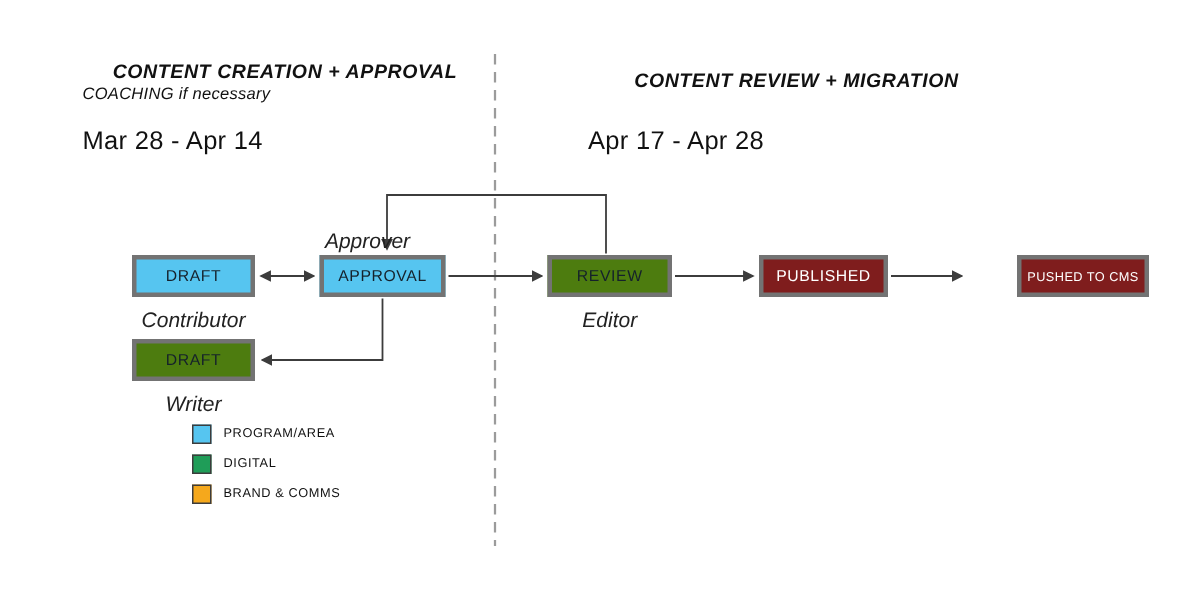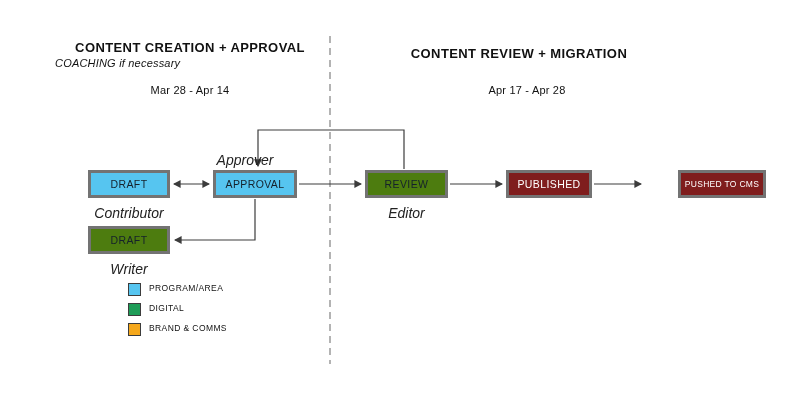--- a/index.html
+++ b/index.html
@@ -1,23 +1,23 @@
 <!DOCTYPE html>
 <html><head>
 <meta charset="utf-8">
 <style>
   html,body{margin:0;padding:0;background:#fff;}
   .canvas{
     position:relative;width:800px;height:400px;background:#ffffff;overflow:hidden;
     font-family:"Liberation Sans",sans-serif;color:#1a1a1a;
   }
   .abs{position:absolute;}
-  .section-title{font-size:13px;font-weight:bold;letter-spacing:.4px;text-align:center;color:#111;}
+  .section-title{font-size:13px;font-weight:bold;letter-spacing:.4px;text-align:center;color:#111;font-style:italic;}
   .section-sub{font-size:11px;font-style:italic;text-align:left;color:#111;letter-spacing:.2px;}
-  .section-dates{font-size:11px;text-align:center;color:#111;letter-spacing:.2px;}
+  .section-dates{font-size:17px;color:#111;letter-spacing:.2px;}
   .node{
     position:absolute;display:flex;align-items:center;justify-content:center;
     border:3px solid #737373;font-size:10.5px;letter-spacing:.4px;color:#15212b;
     box-sizing:border-box;
   }
   .node.blue{background:#56c5f0;}
   .node.orange{background:#4d7c0f;}
   .node.green{background:#7f1d1d;color:#ffffff;text-align:right;}
   .node.small-text{font-size:8.5px;letter-spacing:.3px;}
   .role-label{font-size:14px;font-style:italic;text-align:center;color:#222;}
@@ -32,21 +32,21 @@
 </style>
 </head>
 <body>
 
 <div class="canvas">
 
   <div class="abs section-title" style="left:55px;top:40px;width:270px;">CONTENT CREATION + APPROVAL</div>
   <div class="abs section-sub" style="left:55px;top:57px;width:270px;">COACHING if necessary</div>
   <div class="abs section-dates" style="left:55px;top:84px;width:270px;">Mar 28 - Apr 14</div>
 
-  <div class="abs section-title" style="left:384px;top:46px;width:270px;">CONTENT REVIEW + MIGRATION</div>
+  <div class="abs section-title" style="left:396px;top:46px;width:270px;">CONTENT REVIEW + MIGRATION</div>
   <div class="abs section-dates" style="left:392px;top:84px;width:270px;">Apr 17 - Apr 28</div>
 
   <svg class="wires" width="800" height="400" viewBox="0 0 800 400">
     <defs>
       <marker id="arrow" viewBox="0 0 10 10" refX="8.5" refY="5" markerWidth="6.5" markerHeight="6.5" orient="auto-start-reverse">
         <path d="M0,0 L10,5 L0,10 z" fill="#3c3c3c"></path>
       </marker>
     </defs>
 
     <line x1="330" y1="36" x2="330" y2="364" stroke="#9b9b9b" stroke-width="1.5" stroke-dasharray="7 5"></line>

